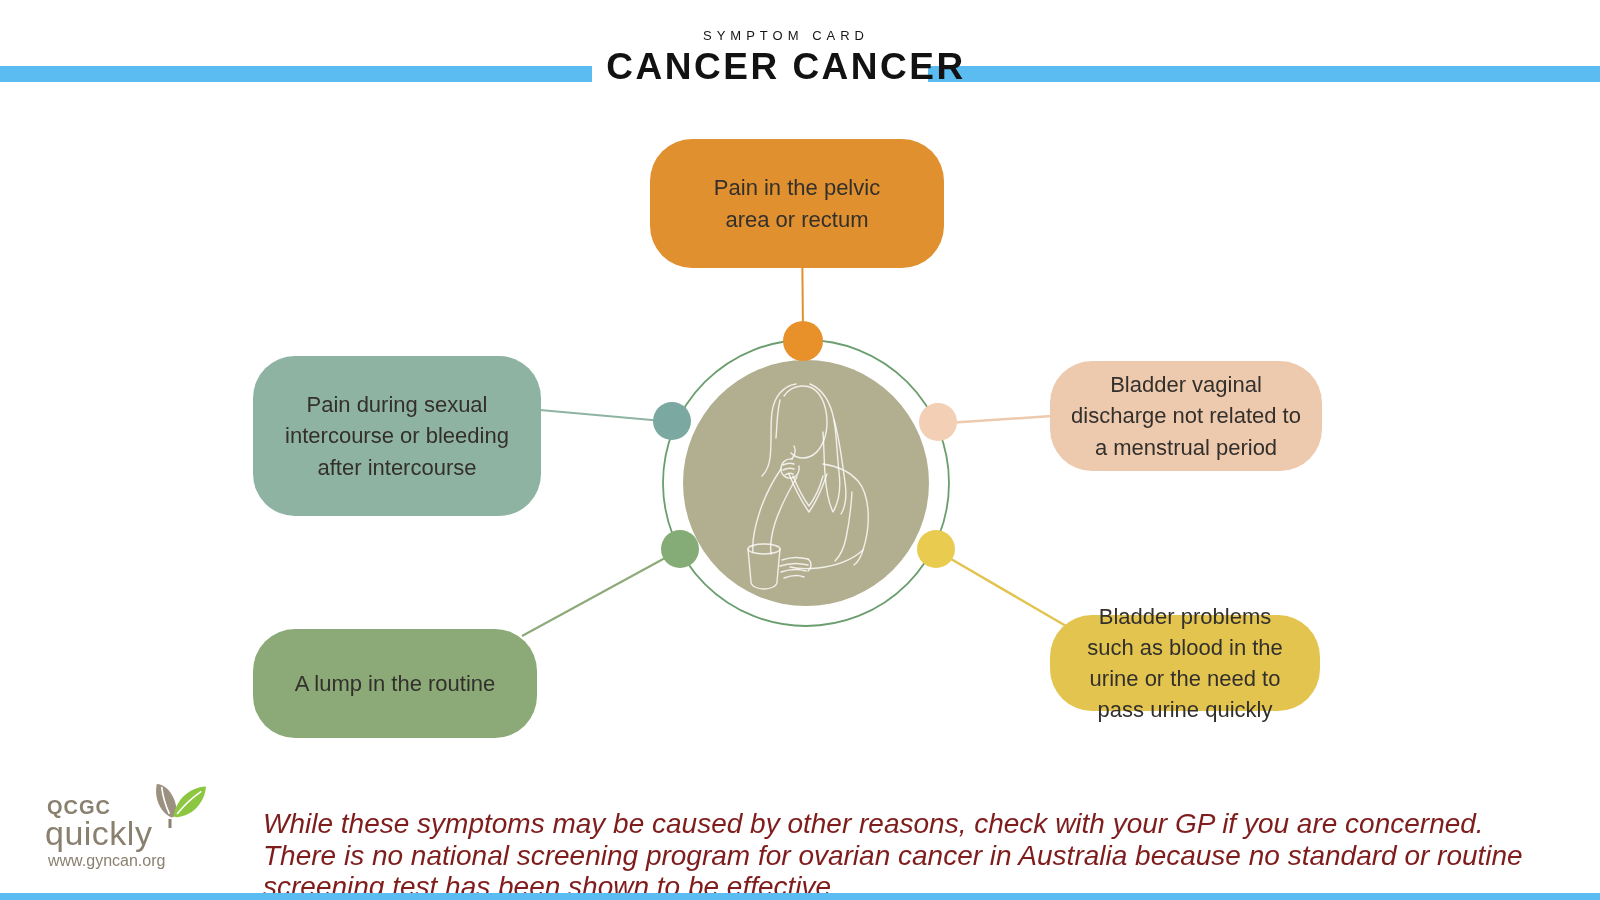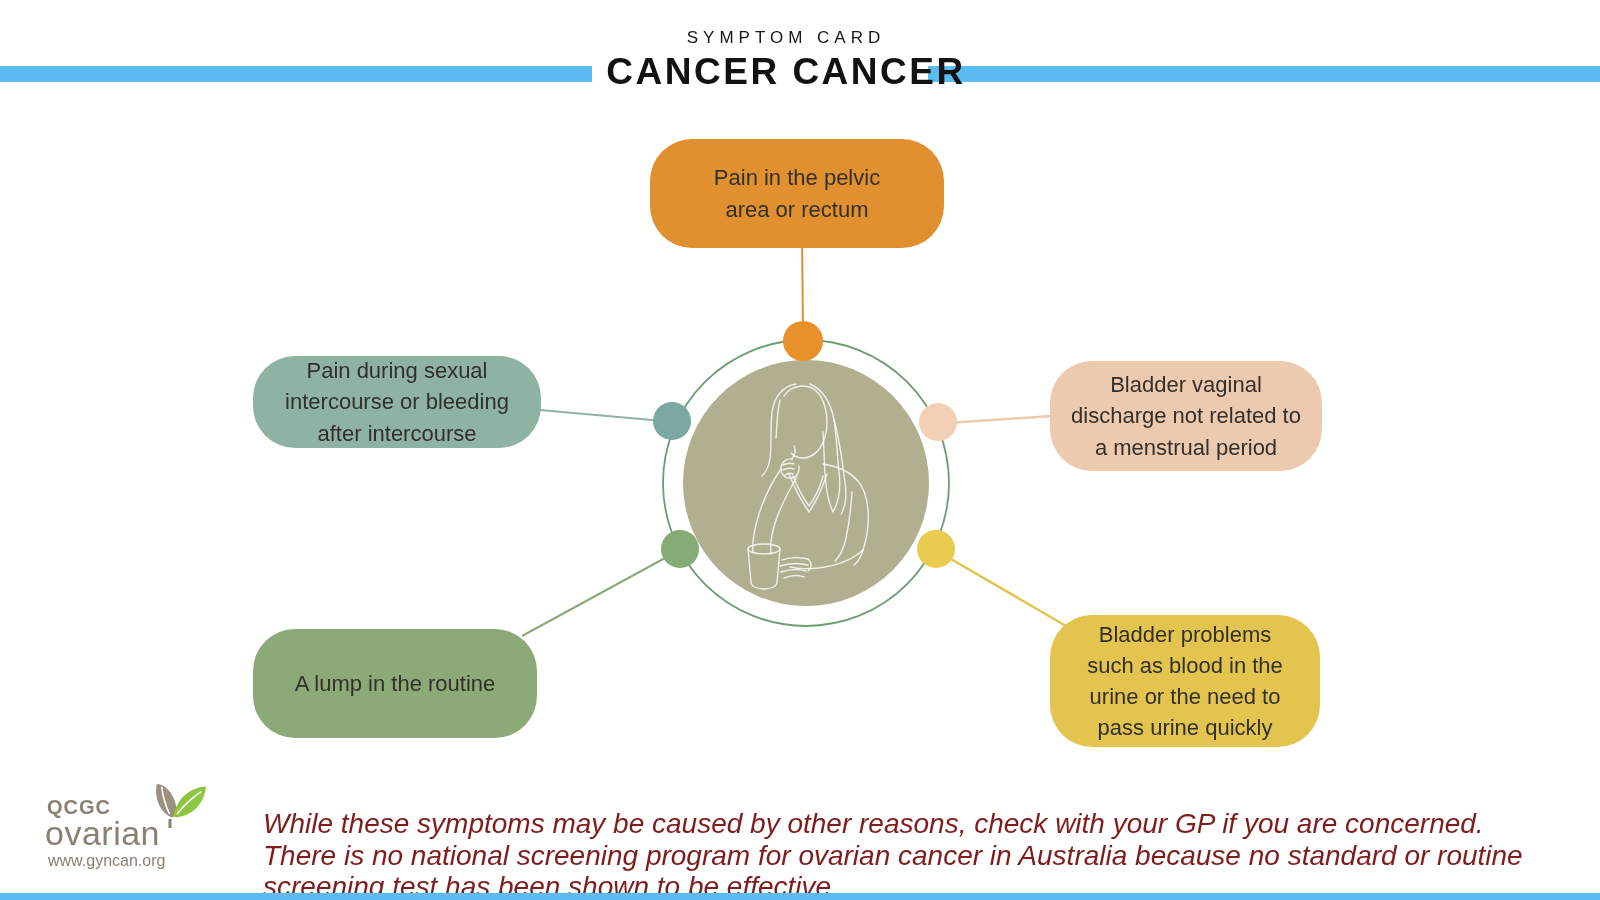--- a/index.html
+++ b/index.html
@@ -2,38 +2,38 @@
 <html><head>
 <meta charset="utf-8">
 <style>
   html,body{margin:0;padding:0;background:#ffffff;}
   .canvas{
     position:relative;width:1600px;height:900px;background:#ffffff;overflow:hidden;
     font-family:"Liberation Sans","DejaVu Sans",sans-serif;
   }
   
   .header-text{position:absolute;left:0;top:28px;width:1572px;text-align:center;}
-  .eyebrow{font-size:17px;letter-spacing:5px;font-weight:500;color:#161616;}
+  .eyebrow{font-size:13px;letter-spacing:5px;font-weight:500;color:#161616;}
   .big-title{font-size:37px;font-weight:700;letter-spacing:2.5px;color:#121212;margin-top:3px;}
   .accent-bar{position:absolute;top:66px;height:16px;background:#5BBCF2;}
   .bar-left{left:0;width:592px;}
   .bar-right{left:928px;width:672px;}
   .bottom-bar{position:absolute;left:0;bottom:0;width:1600px;height:7px;background:#5BBCF2;}
   
   .diagram{position:absolute;left:0;top:0;width:1600px;height:900px;}
   
   .card{
     position:absolute;border-radius:42px;display:flex;align-items:center;justify-content:center;
     text-align:center;color:#33302C;font-size:22px;line-height:1.42;font-weight:400;
   }
-  .card-pelvic{left:650px;top:139px;width:294px;height:93px;padding:8px 47px;box-sizing:content-box;width:200px;}
-  .card-intercourse{left:253px;top:356px;width:258px;height:92px;padding:0 15px;}
+  .card-pelvic{left:650px;top:139px;width:294px;height:93px;padding:18px 47px;box-sizing:content-box;width:200px;}
+  .card-intercourse{left:253px;top:356px;width:258px;height:128px;padding:16px 15px;}
   .card-discharge{left:1050px;top:361px;width:234px;height:110px;padding:0 19px;}
   .card-lump{left:253px;top:629px;width:254px;height:109px;padding:0 15px;}
-  .card-bladder{left:1050px;top:615px;width:216px;height:132px;padding:0 27px;}
+  .card-bladder{left:1050px;top:615px;width:216px;height:96px;padding:0 27px;}
   
   .logo{position:absolute;left:45px;top:770px;width:210px;color:#8A8070;}
   .logo-qcgc{font-size:20px;font-weight:700;letter-spacing:1px;position:absolute;left:2px;top:26px;}
   .logo-research{font-size:34px;font-weight:400;letter-spacing:0.5px;position:absolute;left:0px;top:44px;}
   .logo-url{font-size:16px;position:absolute;left:3px;top:82px;}
   .logo-leaves{position:absolute;left:98px;top:0px;}
   .disclaimer{
     position:absolute;left:263px;top:808px;width:1268px;
     font-style:italic;font-size:28px;line-height:1.13;color:#7f1d1d;font-weight:400;
   }
@@ -107,21 +107,21 @@
   </svg>
 
   <div class="card card-pelvic" style="background-color: rgb(224, 144, 47);">Pain in the pelvic area or rectum</div>
   <div class="card card-intercourse" style="background-color: rgb(143, 179, 163);">Pain during sexual intercourse or bleeding after intercourse</div>
   <div class="card card-discharge" style="background-color: rgb(237, 201, 174);">Bladder vaginal discharge not related to a menstrual period</div>
   <div class="card card-lump" style="background-color: rgb(139, 170, 119);">A lump in the routine</div>
   <div class="card card-bladder" style="background-color: rgb(227, 196, 79);">Bladder problems such as blood in the urine or the need to pass urine quickly</div>
 
   <div class="logo" style="color: rgb(138, 128, 112);">
     <div class="logo-qcgc">QCGC</div>
-    <div class="logo-research">ovarian</div>
+    <div class="logo-research">quickly</div>
     <div class="logo-url">www.gyncan.org</div>
     <svg class="logo-leaves" width="70" height="60" viewBox="0 0 70 60">
 
       <g transform="rotate(-14 24 30)">
         <path d="M24,48 C14,40 12,24 18,12 C30,16 34,34 30,46 C28,48 26,48 24,48 Z" style="fill: rgb(156, 144, 128);"></path>
         <path d="M23,44 C21,34 21,24 22,16" stroke="#ffffff" stroke-width="1.6" fill="none"></path>
       </g>
 
       <g transform="rotate(18 46 30)">
         <path d="M36,50 C34,34 42,18 58,12 C62,28 54,44 40,50 C38,50.5 37,50.5 36,50 Z" style="fill: rgb(141, 198, 63);"></path>

